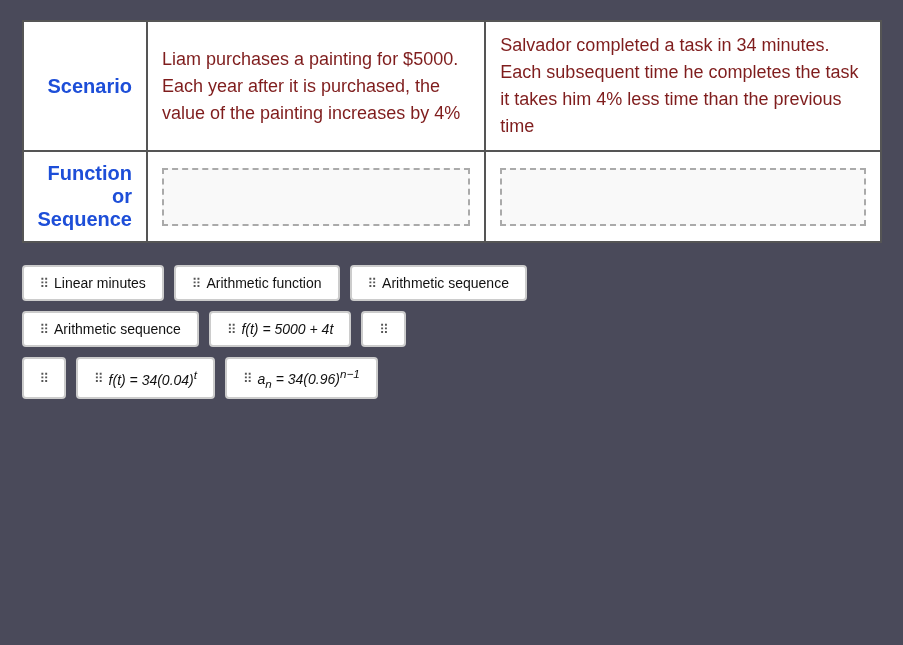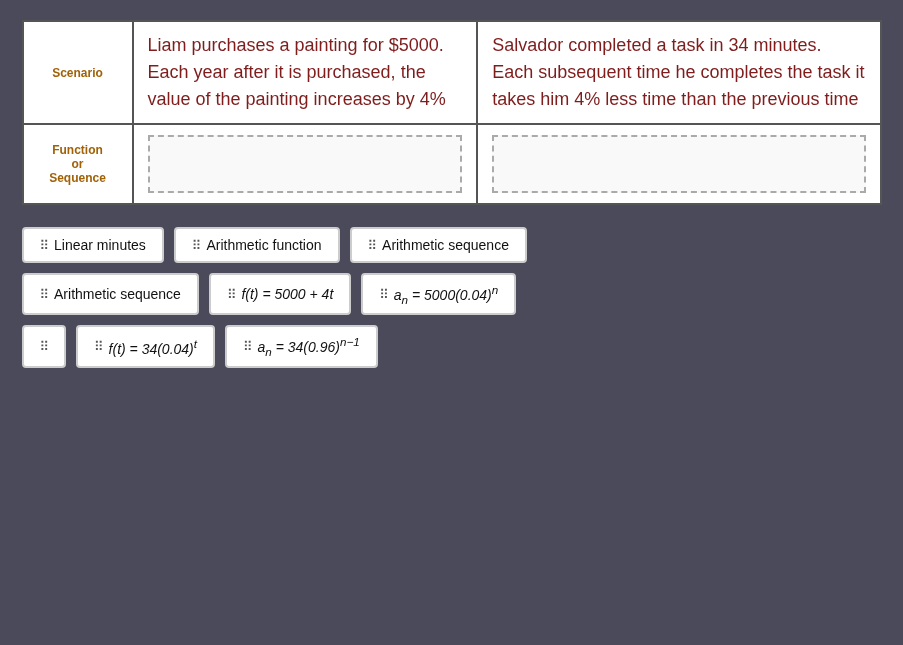--- a/index.html
+++ b/index.html
@@ -22,25 +22,25 @@
     }
 
     .main-table td, .main-table th {
       border: 2px solid #555;
       padding: 10px 14px;
       vertical-align: middle;
     }
 
     .row-label {
       font-weight: bold;
-      font-size: 12px;
-      color: #a16207;
+      font-size: 20px;
+      color: #1d4ed8;
       width: 110px;
       vertical-align: middle;
-      text-align: center;
+      text-align: right;
     }
 
     .scenario-cell {
       font-size: 18px;
       color: #7f1d1d;
       line-height: 1.5;
     }
 
     .dashed-box {
       border: 2px dashed #aaa;
@@ -136,21 +136,20 @@
     <div class="tile">
       <span class="drag-dots">⠿</span>
       <span>Arithmetic sequence</span>
     </div>
     <div class="tile">
       <span class="drag-dots">⠿</span>
       <span class="math"><i>f</i>(<i>t</i>) = 5000 + 4<i>t</i></span>
     </div>
     <div class="tile">
       <span class="drag-dots">⠿</span>
-      <span class="math"><i>a<sub>n</sub></i> = 5000(0.04)<sup><i>n</i></sup></span>
     </div>
   </div>
   <div class="tiles-row">
     <div class="tile">
       <span class="drag-dots">⠿</span>
     </div>
     <div class="tile">
       <span class="drag-dots">⠿</span>
       <span class="math"><i>f</i>(<i>t</i>) = 34(0.04)<sup><i>t</i></sup></span>
     </div>

